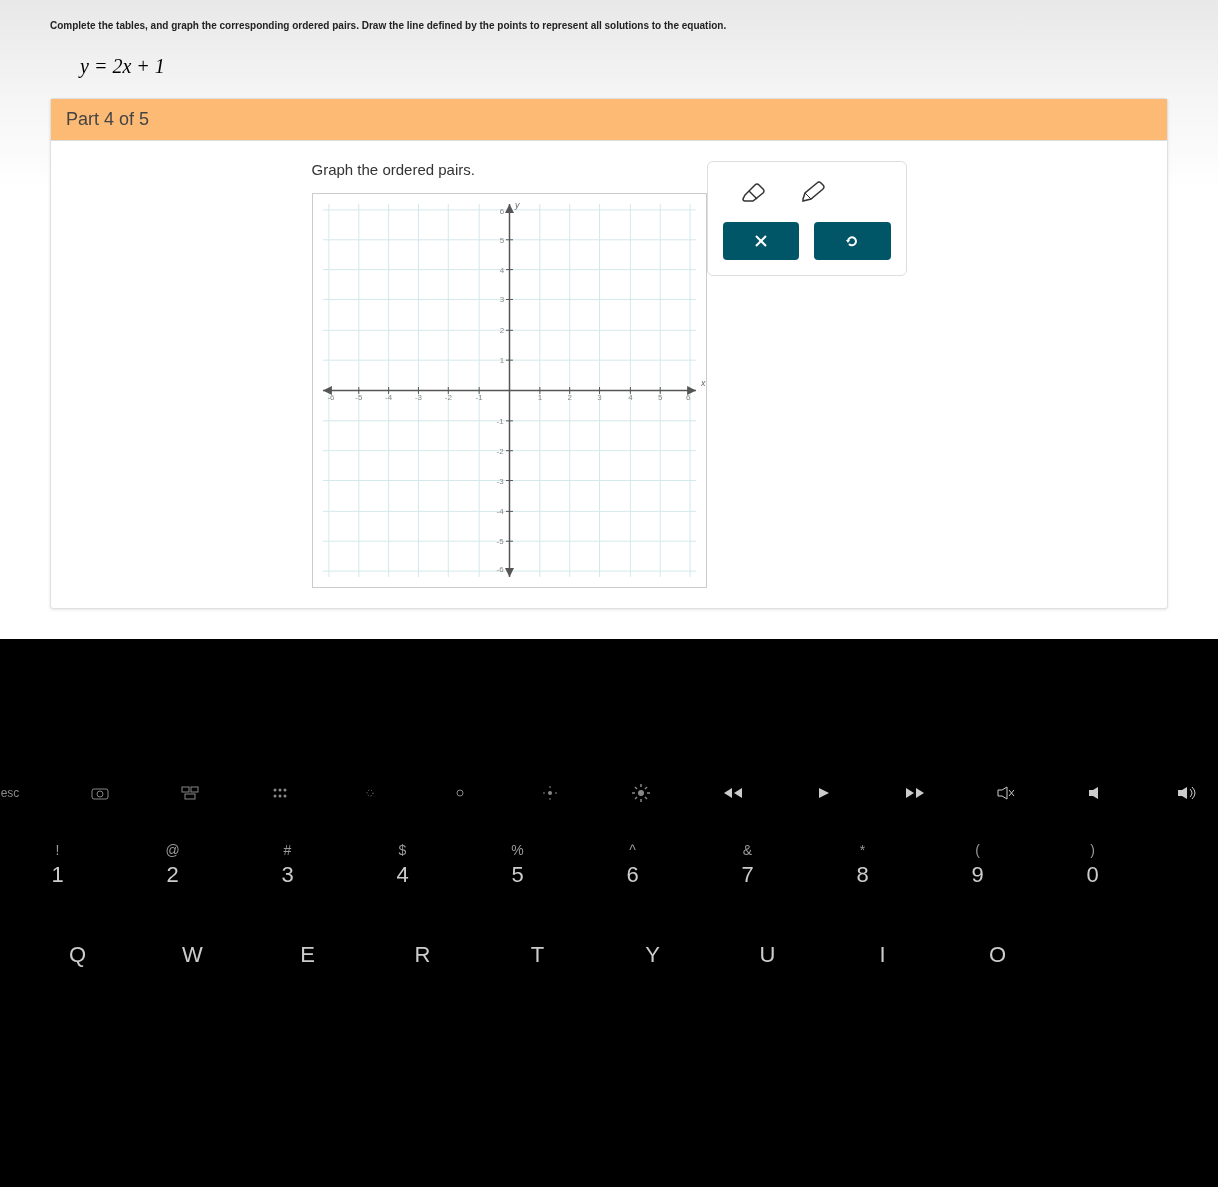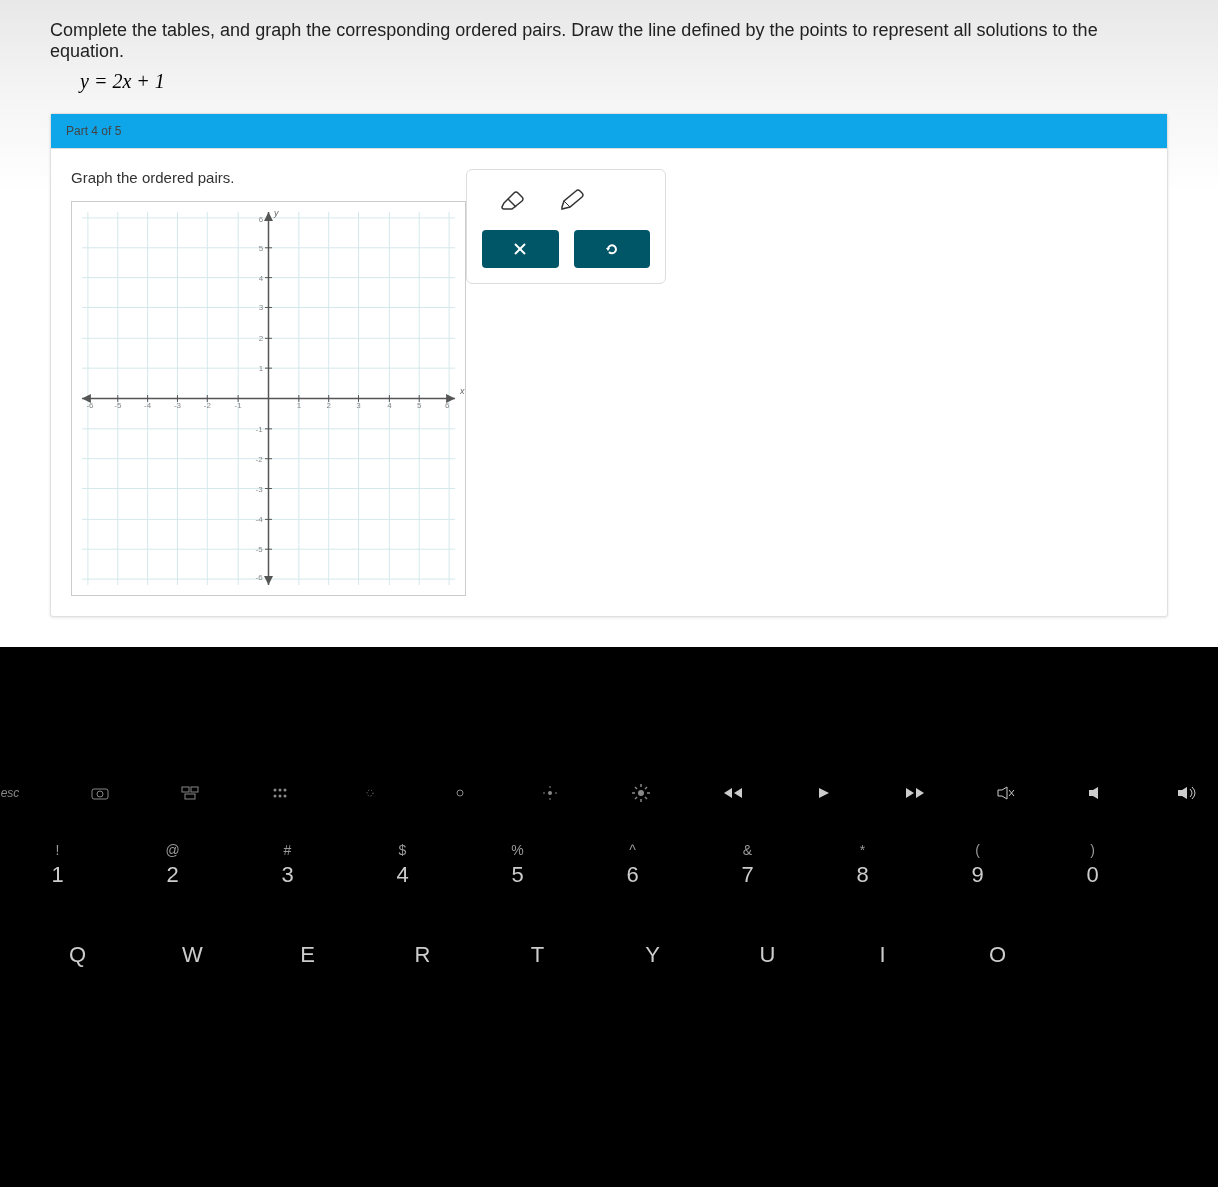--- a/index.html
+++ b/index.html
@@ -11,48 +11,50 @@
       position: relative;
     }
     .content-area {
       background: linear-gradient(180deg, #e8e8e8 0%, #f5f5f5 15%, #ffffff 30%);
       width: 100%;
       padding: 20px 50px 30px 50px;
       min-height: 630px;
     }
     .instructions {
       color: #222;
-      font-size: 18px;
-      margin-bottom: 8px;
+      font-size: 10px;
+      margin-bottom: 24px;
+      font-weight: bold;
     }
     .equation {
       font-family: 'Times New Roman', serif;
       font-style: italic;
       font-size: 20px;
       margin-left: 30px;
       margin-bottom: 20px;
     }
     .problem-card {
       background: #fff;
       border: 1px solid #e0e0e0;
       border-radius: 3px;
       box-shadow: 0 1px 3px rgba(0,0,0,0.1);
       margin-top: 10px;
     }
     .part-header {
-      background: #0ea5e9;
+      background: #fdba74;
       padding: 10px 15px;
       color: #444;
-      font-size: 12px;
+      font-size: 18px;
       border-bottom: 1px solid #ddd;
     }
     .part-body {
       padding: 20px;
       display: flex;
       align-items: flex-start;
+      justify-content: center;
     }
     .work-area {
       flex: 0 0 auto;
     }
     .work-title {
       color: #333;
       font-size: 15px;
       margin-bottom: 15px;
     }
     .graph-box {
@@ -121,21 +123,20 @@
       align-items: center;
       color: #888;
       font-size: 14px;
     }
     .fn-key {
       width: 45px;
       height: 25px;
       display: flex;
       align-items: center;
       justify-content: center;
-      font-style: italic;
     }
     .num-row {
       display: flex;
       gap: 0;
       padding: 0 0 30px 0;
     }
     .num-key {
       width: 115px;
       height: 60px;
       display: flex;

